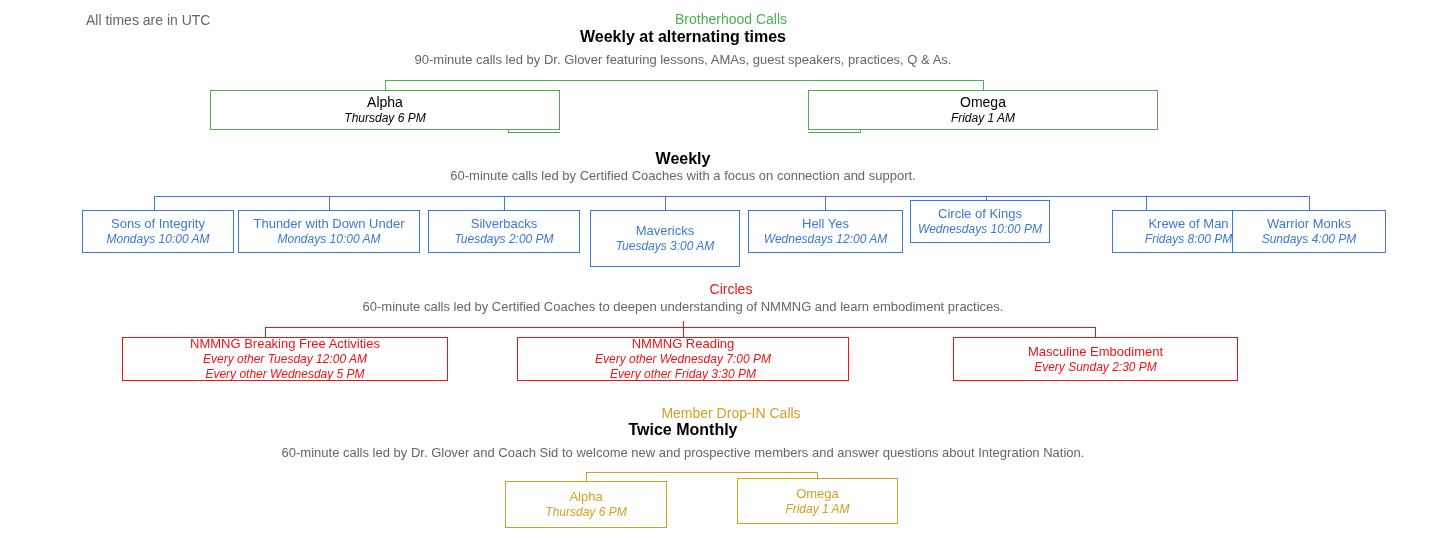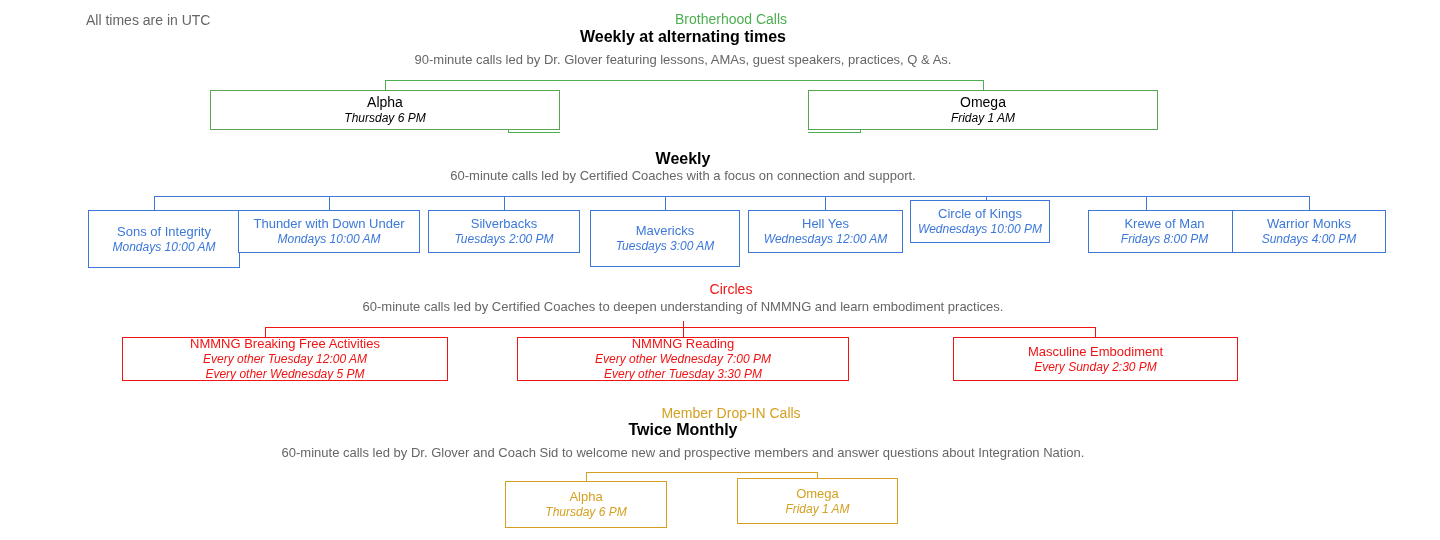--- a/index.html
+++ b/index.html
@@ -77,21 +77,21 @@
     <div class="node-time t-black">Thursday 6 PM</div>
   </div>
   <div class="node node-green" style="left:808px;top:90px;width:350px;height:40px">
     <div class="node-title lg t-black">Omega</div>
     <div class="node-time t-black">Friday 1 AM</div>
   </div>
 
   <div class="sec-sub" style="top:150px">Weekly</div>
   <div class="sec-desc" style="top:168px">60-minute calls led by Certified Coaches with a focus on connection and support.</div>
 
-  <div class="node node-blue" style="left:88px;top:210px;width:152px;height:58px">
+  <div class="node node-blue" style="left:82px;top:210px;width:152px;height:43px">
     <div class="node-title">Sons of Integrity</div>
     <div class="node-time">Mondays 10:00 AM</div>
   </div>
   <div class="node node-blue" style="left:238px;top:210px;width:182px;height:43px">
     <div class="node-title">Thunder with Down Under</div>
     <div class="node-time">Mondays 10:00 AM</div>
   </div>
   <div class="node node-blue" style="left:428px;top:210px;width:152px;height:43px">
     <div class="node-title">Silverbacks</div>
     <div class="node-time">Tuesdays 2:00 PM</div>
@@ -101,41 +101,41 @@
     <div class="node-time">Tuesdays 3:00 AM</div>
   </div>
   <div class="node node-blue" style="left:748px;top:210px;width:155px;height:43px">
     <div class="node-title">Hell Yes</div>
     <div class="node-time">Wednesdays 12:00 AM</div>
   </div>
   <div class="node node-blue" style="left:910px;top:200px;width:140px;height:43px">
     <div class="node-title">Circle of Kings</div>
     <div class="node-time">Wednesdays 10:00 PM</div>
   </div>
-  <div class="node node-blue" style="left:1088px;top:210px;width:153px;height:43px">
+  <div class="node node-blue" style="left:1112px;top:210px;width:153px;height:43px">
     <div class="node-title">Krewe of Man</div>
     <div class="node-time">Fridays 8:00 PM</div>
   </div>
   <div class="node node-blue" style="left:1232px;top:210px;width:154px;height:43px">
     <div class="node-title">Warrior Monks</div>
     <div class="node-time">Sundays 4:00 PM</div>
   </div>
 
   <div class="sec-title c-red" style="top:281px">Circles</div>
   <div class="sec-desc" style="top:299px">60-minute calls led by Certified Coaches to deepen understanding of NMMNG and learn embodiment practices.</div>
 
   <div class="node node-red" style="left:122px;top:337px;width:326px;height:44px">
     <div class="node-title">NMMNG Breaking Free Activities</div>
     <div class="node-time">Every other Tuesday 12:00 AM</div>
     <div class="node-time">Every other Wednesday 5 PM</div>
   </div>
   <div class="node node-red" style="left:517px;top:337px;width:332px;height:44px">
     <div class="node-title">NMMNG Reading</div>
     <div class="node-time">Every other Wednesday 7:00 PM</div>
-    <div class="node-time">Every other Tuesday 3:30 PM</div>
+    <div class="node-time">Every other Friday 3:30 PM</div>
   </div>
   <div class="node node-red" style="left:953px;top:337px;width:285px;height:44px">
     <div class="node-title">Masculine Embodiment</div>
     <div class="node-time">Every Sunday 2:30 PM</div>
   </div>
 
   <div class="sec-title c-gold" style="top:405px">Member Drop-IN Calls</div>
   <div class="sec-sub" style="top:421px">Twice Monthly</div>
   <div class="sec-desc" style="top:445px">60-minute calls led by Dr. Glover and Coach Sid to welcome new and prospective members and answer questions about Integration Nation.</div>
 

